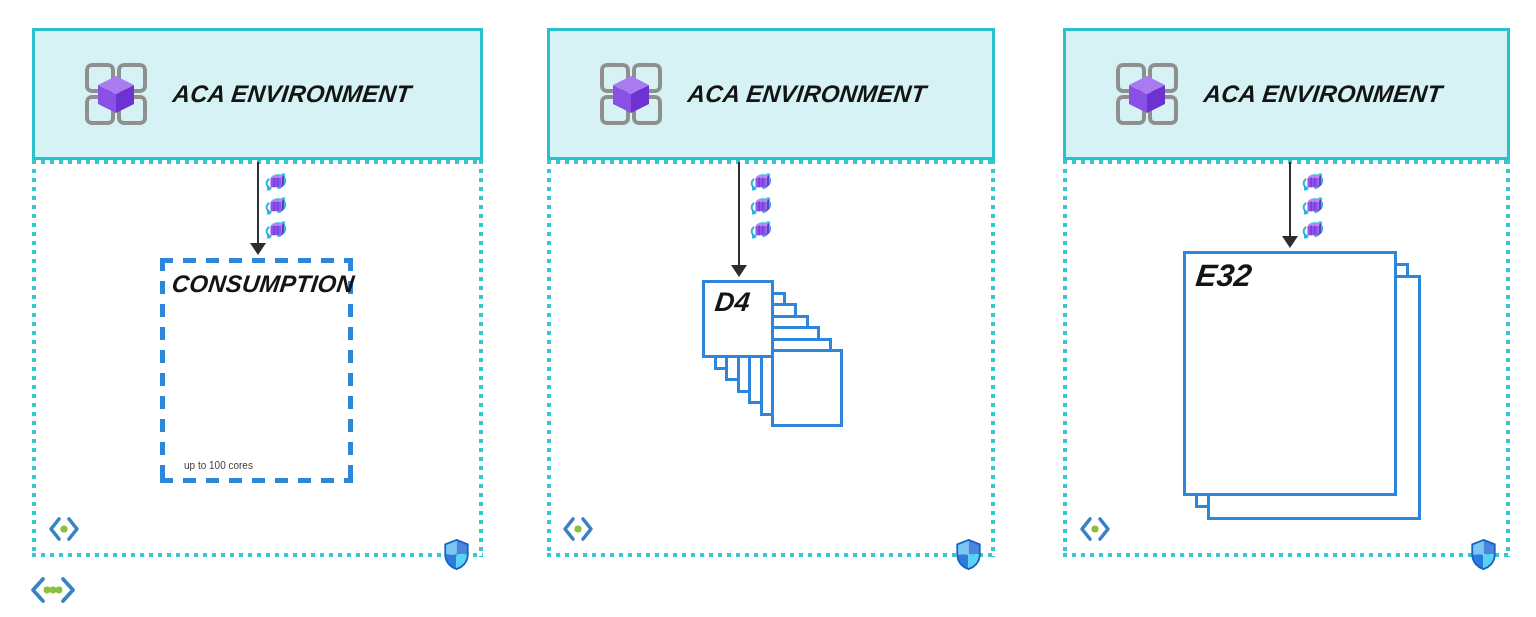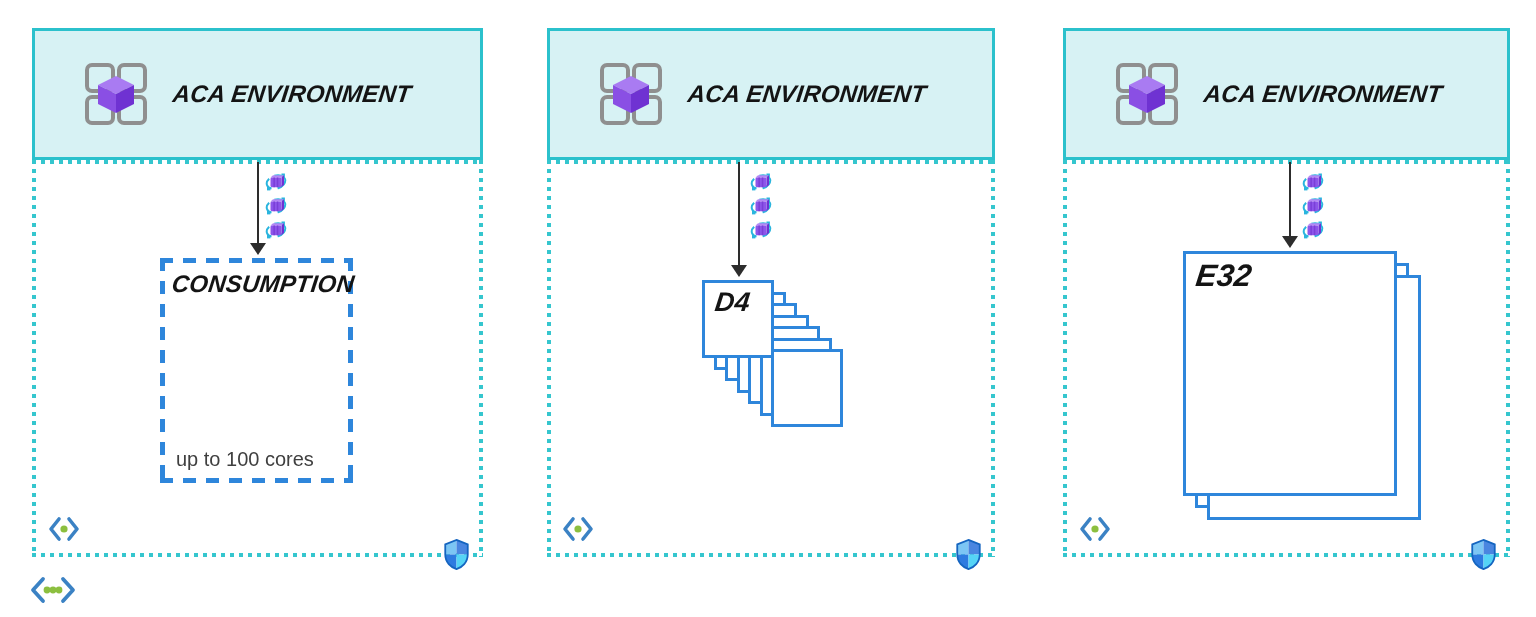--- a/index.html
+++ b/index.html
@@ -52,21 +52,21 @@
     background-image:
       repeating-linear-gradient(to right, var(--blue) 0 13px, transparent 13px 23px),
       repeating-linear-gradient(to right, var(--blue) 0 13px, transparent 13px 23px),
       repeating-linear-gradient(to bottom, var(--blue) 0 13px, transparent 13px 23px),
       repeating-linear-gradient(to bottom, var(--blue) 0 13px, transparent 13px 23px);
     background-size:100% 5px,100% 5px,5px 100%,5px 100%;
     background-position:0 0,0 100%,0 0,100% 0;
     background-repeat:no-repeat;
   }
   .plan-label{position:absolute;top:12px;left:12px;font-size:24px;}
-  .cores-note{position:absolute;left:16px;bottom:12px;font-size:20px;color:var(--note);}
+  .cores-note{position:absolute;left:24px;bottom:12px;font-size:10px;color:var(--note);}
 
   .stack{position:absolute;}
   .stack-layer,.stack-front{
     position:absolute;left:0;top:0;width:100%;height:100%;box-sizing:border-box;
     background:#ffffff;border:3px solid var(--blue);
   }
   .stack-front .plan-label{top:4px;left:10px;}
 
   .corner-icon{position:absolute;}
 </style>

